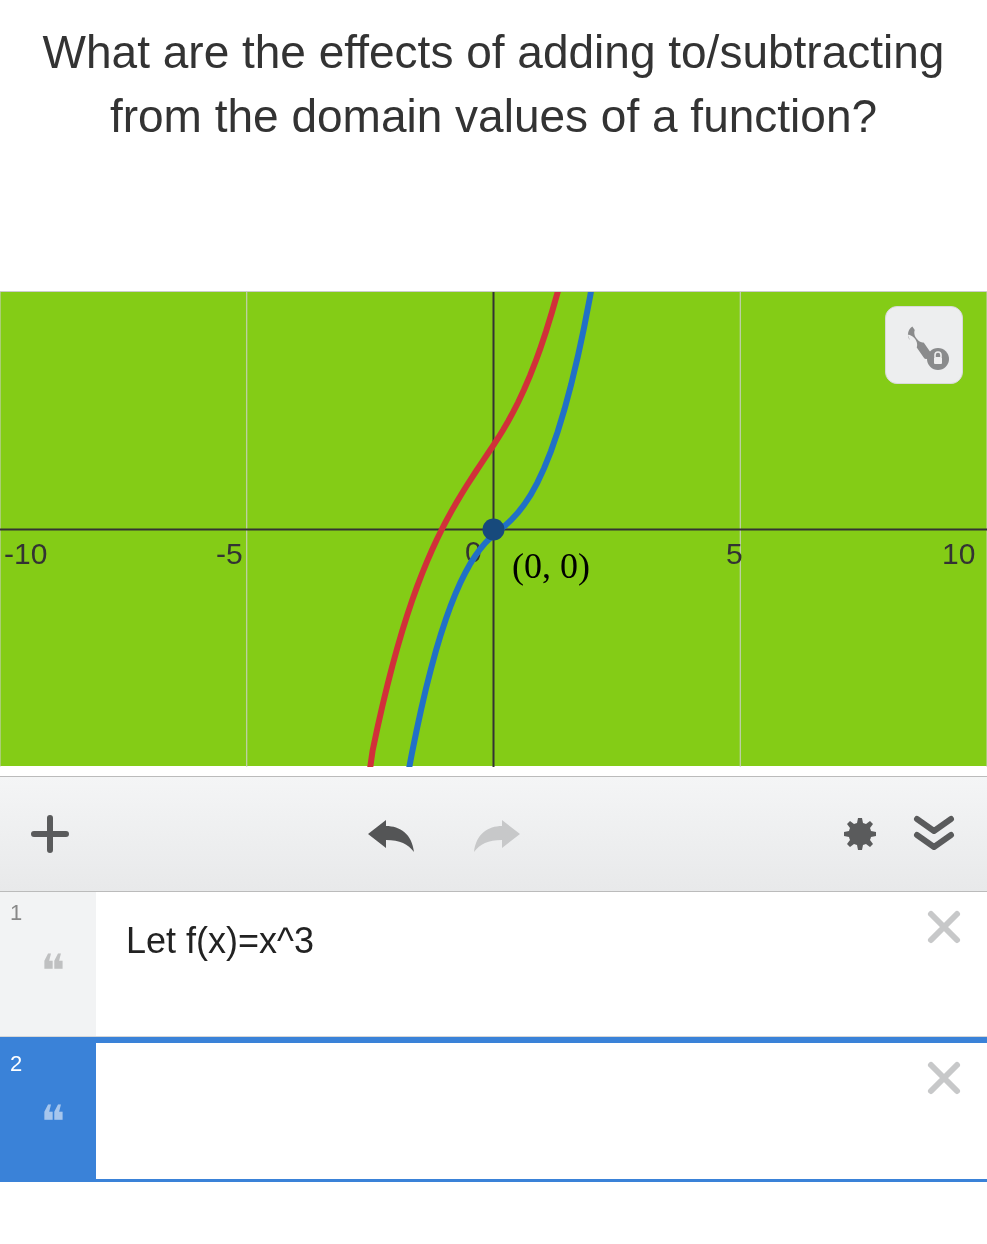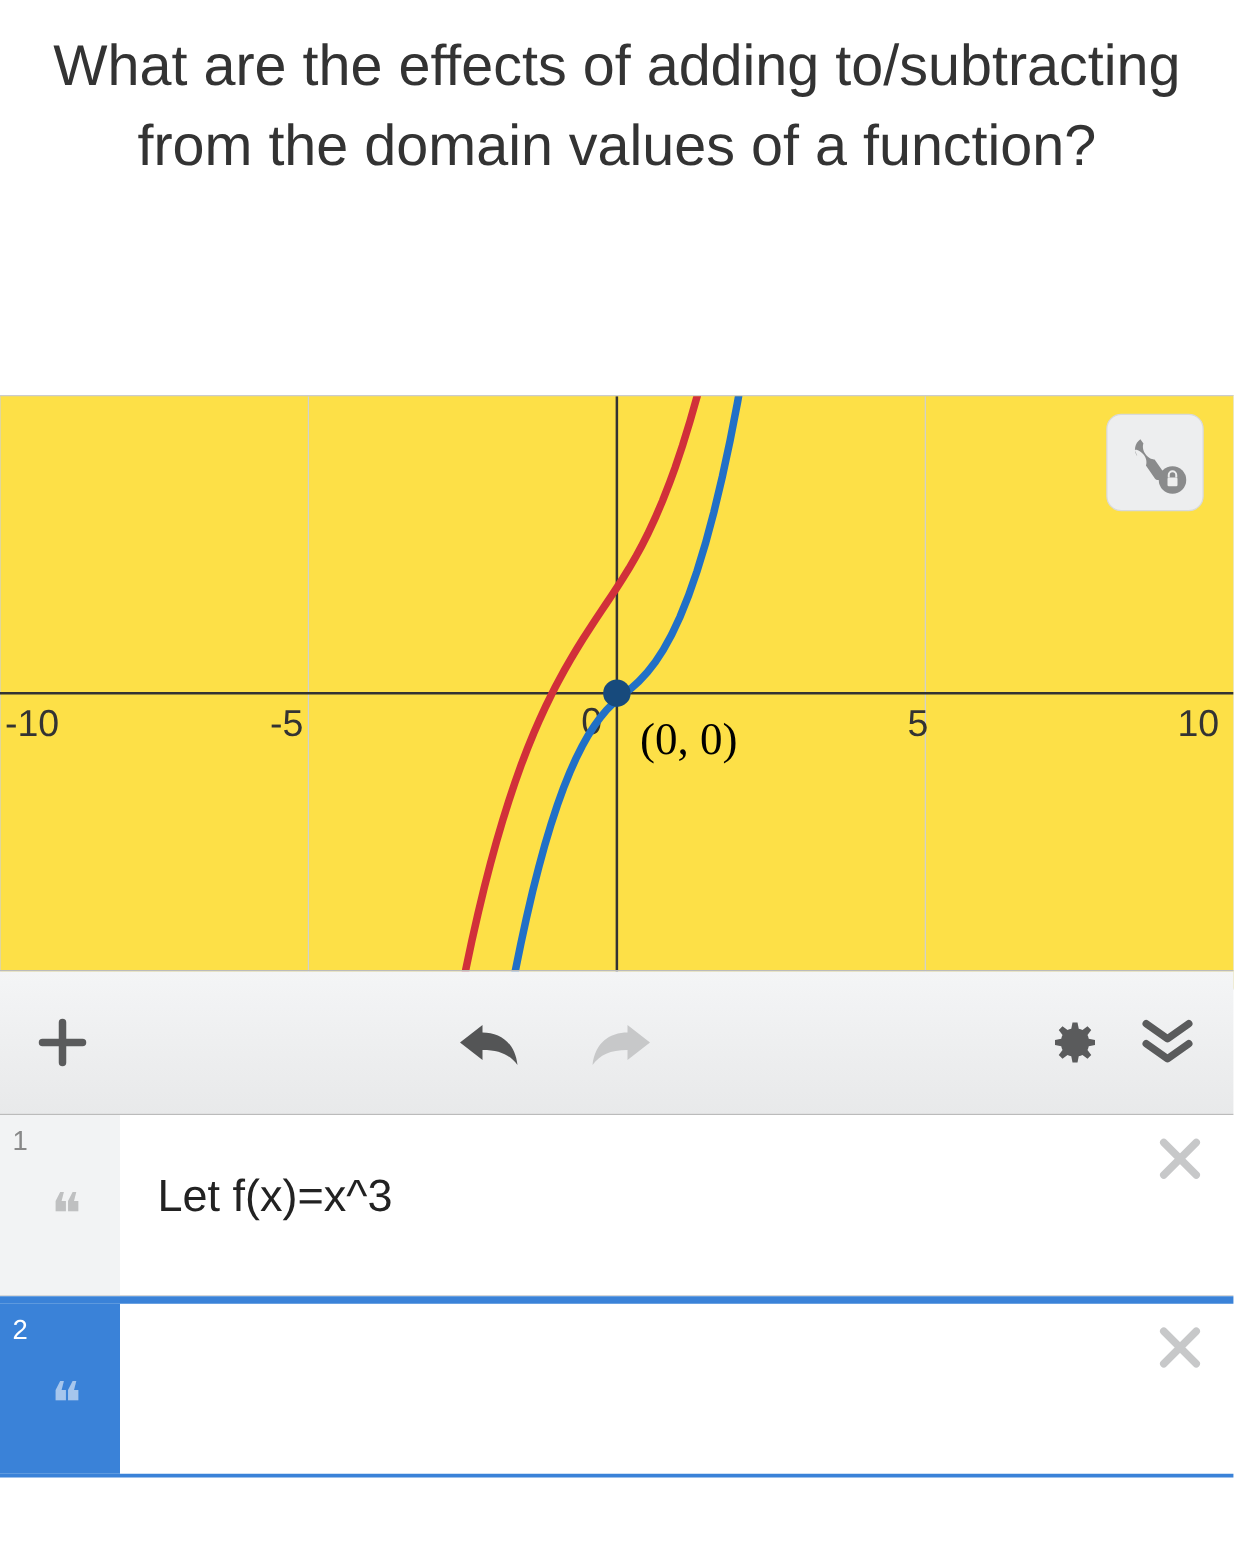--- a/index.html
+++ b/index.html
@@ -1,35 +1,35 @@
 <!DOCTYPE html>
 <html><head>
 <meta charset="utf-8">
 <style>
   * { box-sizing: border-box; }
   html, body { margin: 0; padding: 0; font-family: -apple-system, BlinkMacSystemFont, "Segoe UI", Arial, sans-serif; background: #fff; }
   .container { width: 987px; height: 1244px; position: relative; overflow: hidden; background: #fff; }
   .title { font-size: 46px; color: #333; text-align: center; padding: 20px 40px 10px 40px; line-height: 1.4; font-weight: 400; }
-  .graph-area { position: absolute; left: 0; right: 0; top: 316px; height: 475px; background: #fde047; border-top: 1px solid #ccc; }
+  .graph-area { position: absolute; left: 0; right: 0; top: 291px; height: 475px; background: #84cc16; border-top: 1px solid #ccc; }
   .graph-area svg { display:block; }
   .settings-btn { position: absolute; top: 14px; right: 24px; width: 78px; height: 78px; background: #edeeef; border: 1px solid #d8d9da; border-radius: 12px; display: flex; align-items: center; justify-content: center; cursor: pointer; color: #888; }
   .axis-label { font-size: 30px; fill: #333; font-family: Arial, sans-serif; }
   .origin-label { font-size: 36px; font-family: "Times New Roman", serif; fill: #000; }
   .toolbar { position: absolute; left:0; right:0; top: 776px; height: 116px; background: linear-gradient(#f4f5f6,#e8e9ea); border-top: 1px solid #bbb; border-bottom: 1px solid #bbb; display:flex; align-items:center; }
   .toolbar .left { flex: 0 0 100px; display:flex; justify-content:center; }
   .toolbar .center { flex:1; display:flex; justify-content:center; gap: 40px; }
   .toolbar .right { flex: 0 0 200px; display:flex; justify-content:flex-end; gap: 30px; padding-right: 30px; }
   .icon-btn { color:#666; cursor:pointer; display:flex; align-items:center; justify-content:center; }
   .icon-btn.disabled { color:#c0c1c2; cursor:default; }
   .rows { position:absolute; left:0; right:0; top:892px; bottom:0; }
   .row { display:flex; border-bottom: 1px solid #d6d7d8; min-height: 145px; position:relative; }
   .row .gutter { width: 96px; background: #f2f3f4; display:flex; flex-direction:column; align-items:flex-start; justify-content:flex-start; padding: 8px 0 0 10px; position:relative; }
   .row .gutter .num { font-size: 22px; color:#888; }
   .row .gutter .quote { font-size: 46px; color:#bfc0c1; margin-top: 18px; align-self:center; font-family: Georgia, serif; }
-  .row .content { flex:1; padding: 40px 90px 28px 30px; font-size: 36px; color:#222; line-height:1.4; }
+  .row .content { flex:1; padding: 24px 90px 28px 30px; font-size: 36px; color:#222; line-height:1.4; }
   .row .close { position:absolute; top:16px; right:24px; color:#c7c8c9; cursor:pointer; }
   .row.active { border-top: 6px solid #3a82d8; border-bottom: 3px solid #3a82d8; }
   .row.active .gutter { background:#3a82d8; }
   .row.active .gutter .num { color:#fff; }
   .row.active .gutter .quote { color: rgba(255,255,255,0.55); }
 </style>
 </head>
 <body>
 
 <div class="container">

